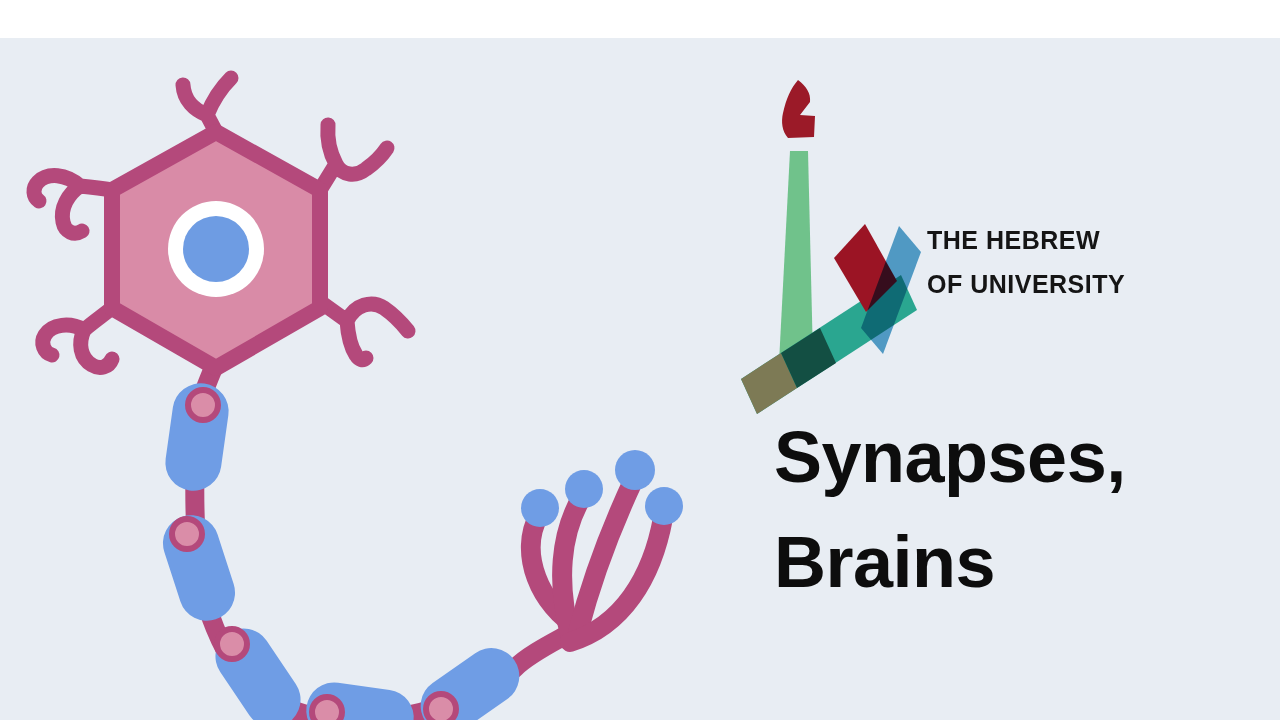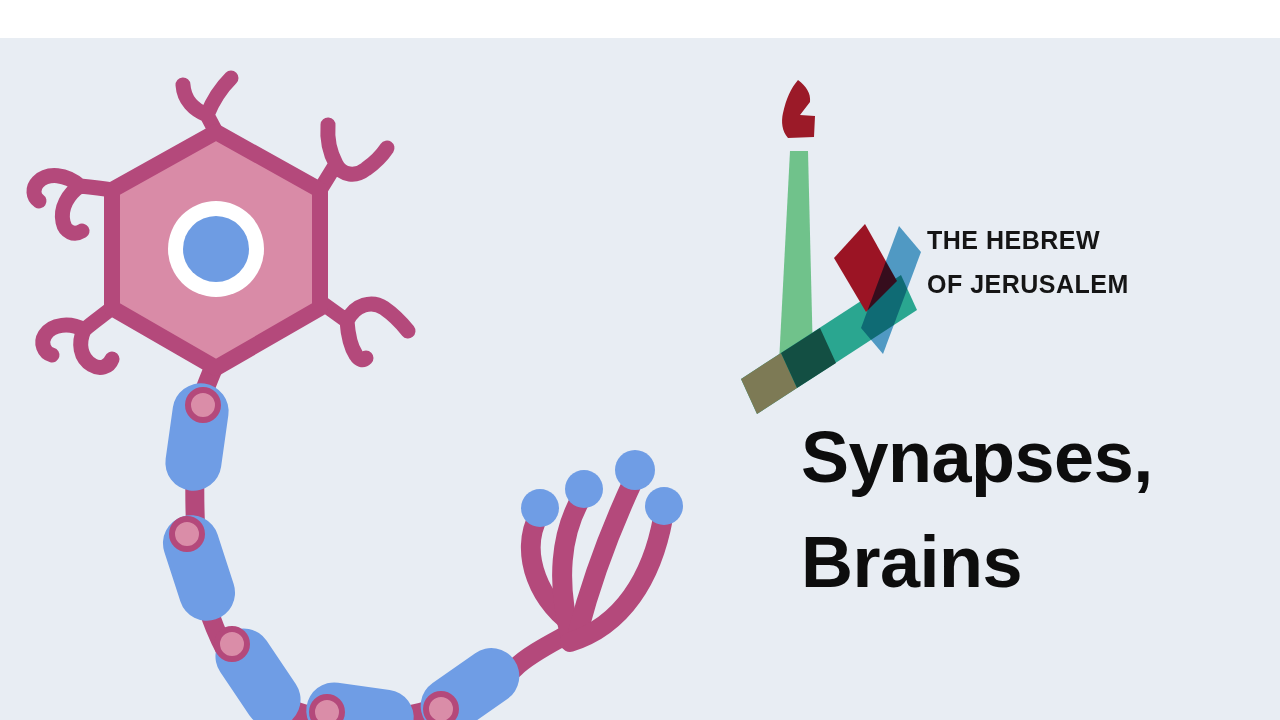--- a/index.html
+++ b/index.html
@@ -10,21 +10,21 @@
     font-family:"Liberation Sans", sans-serif;
   }
   .art{position:absolute;left:0;top:0;width:1280px;height:720px;}
   .multiply{mix-blend-mode:multiply;}
   .logo-text{
     position:absolute;left:927px;top:180px;
     font-weight:700;font-size:25px;line-height:44px;
     letter-spacing:0.5px;white-space:nowrap;
   }
   .title{
-    position:absolute;left:801px;top:367px;
+    position:absolute;left:774px;top:367px;
     font-weight:700;font-size:72px;line-height:105px;
     letter-spacing:-0.5px;white-space:nowrap;
   }
 </style>
 </head>
 <body>
 
 <div class="stage" style="background: rgb(232, 237, 243); margin-top: 38px;">
 
   <svg class="art" viewBox="0 0 1280 720" xmlns="http://www.w3.org/2000/svg">
@@ -95,21 +95,21 @@
       <polygon points="741,341 901,237 917,272 757,376" fill="#2aa690"></polygon>
       <polygon points="741,341 781,315 797,350 757,376" fill="#7d7a55"></polygon>
       <polygon points="781,315 820,290 836,325 797,350" fill="#134f43"></polygon>
       <polygon points="865,186 897,243 866,274 834,220" fill="#9b1424"></polygon>
       <polygon class="multiply" points="899,188 921,214 883,316 861,290" fill="#58a5cd"></polygon>
     </g>
   </svg>
 
   <div class="logo-text" style="color: rgb(21, 21, 21);">
     <div>THE HEBREW</div>
-    <div>OF JERUSALEM</div>
+    <div>OF UNIVERSITY</div>
   </div>
 
   <div class="title" style="color: rgb(13, 13, 13);">
     <div>Synapses,</div>
     <div>Brains</div>
   </div>
 
 </div>
 
 </body></html>

